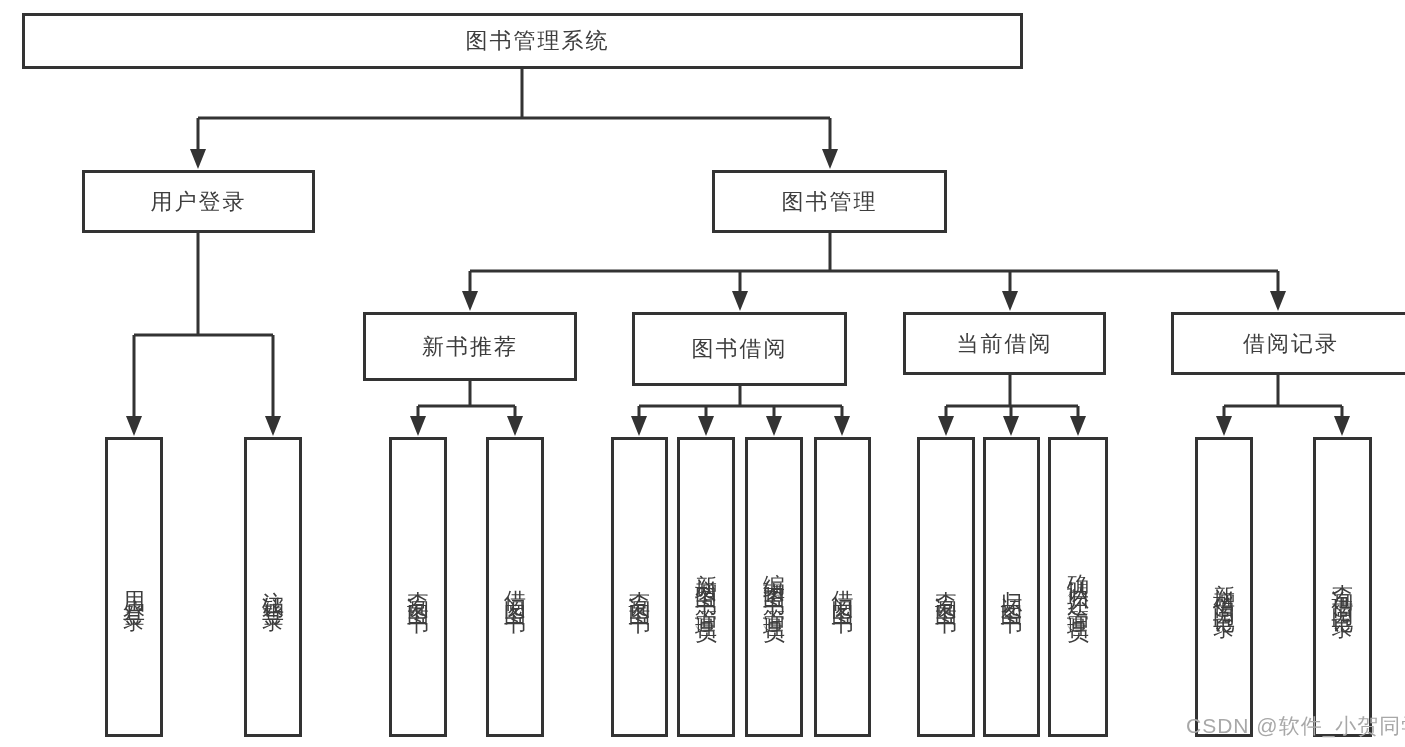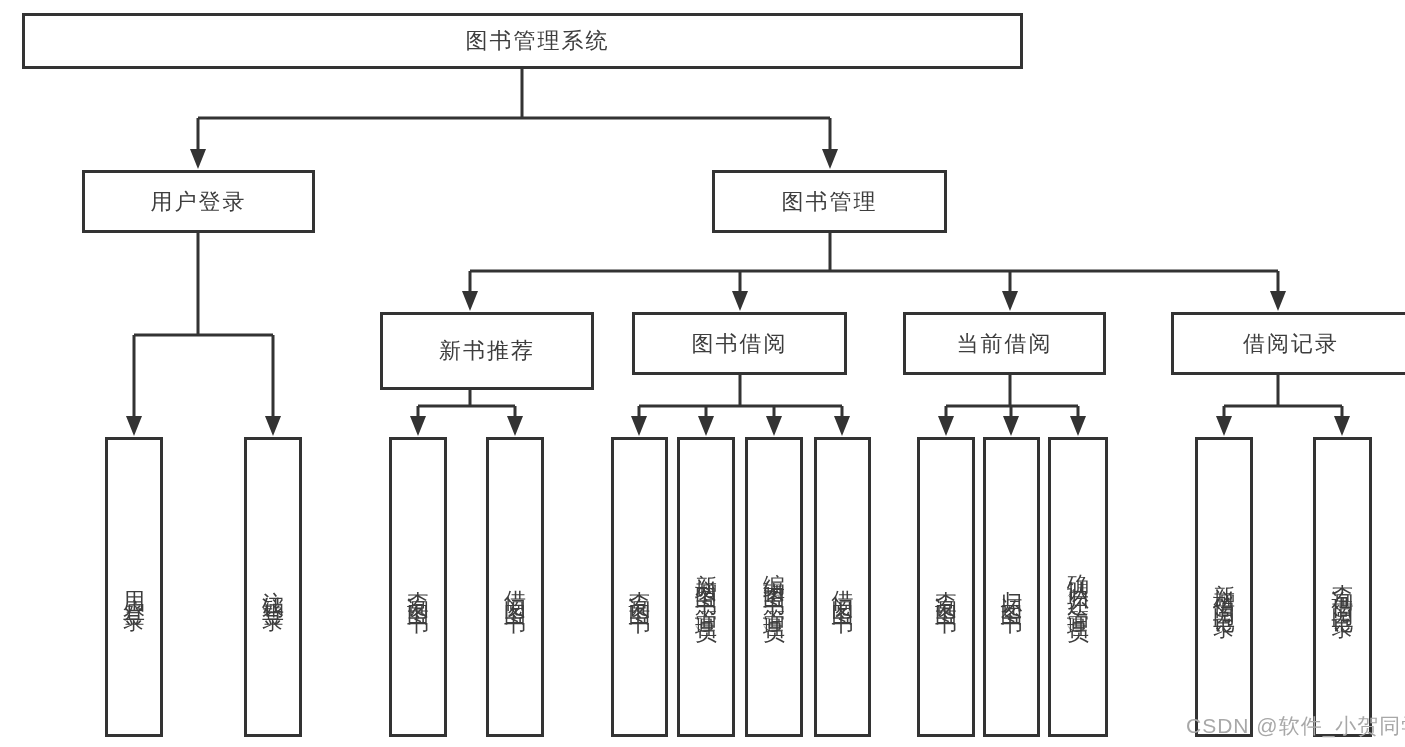--- a/index.html
+++ b/index.html
@@ -83,22 +83,22 @@
       <polygon points="1216,416 1232,416 1224,436"></polygon>
       <polygon points="1334,416 1350,416 1342,436"></polygon>
     </g>
   </svg>
 
   <div class="box h" style="left:22px; top:13px; width:1001px; height:56px;padding-left:30px;">图书管理系统</div>
 
   <div class="box h" style="left:82px; top:170px; width:233px; height:63px;">用户登录</div>
   <div class="box h" style="left:712px; top:170px; width:235px; height:63px;text-align:center;">图书管理</div>
 
-  <div class="box h" style="left:380px; top:312px; width:214px; height:78px;">新书推荐</div>
-  <div class="box h" style="left:632px; top:312px; width:215px; height:63px;">图书借阅</div>
+  <div class="box h" style="left:363px; top:312px; width:214px; height:69px;">新书推荐</div>
+  <div class="box h" style="left:632px; top:312px; width:215px; height:74px;">图书借阅</div>
   <div class="box h" style="left:903px; top:312px; width:203px; height:63px;text-align:right;">当前借阅</div>
   <div class="box h" style="left:1171px; top:312px; width:240px; height:63px;">借阅记录</div>
 
   <div class="box v" style="left:105px; top:437px; width:58px; height:300px;">用户登录</div>
   <div class="box v" style="left:244px; top:437px; width:58px; height:300px;">注销登录</div>
 
   <div class="box v" style="left:389px; top:437px; width:58px; height:300px;">查询图书</div>
   <div class="box v" style="left:486px; top:437px; width:58px; height:300px;">借阅图书</div>
 
   <div class="box v" style="left:611px; top:437px; width:57px; height:300px;">查询图书</div>

